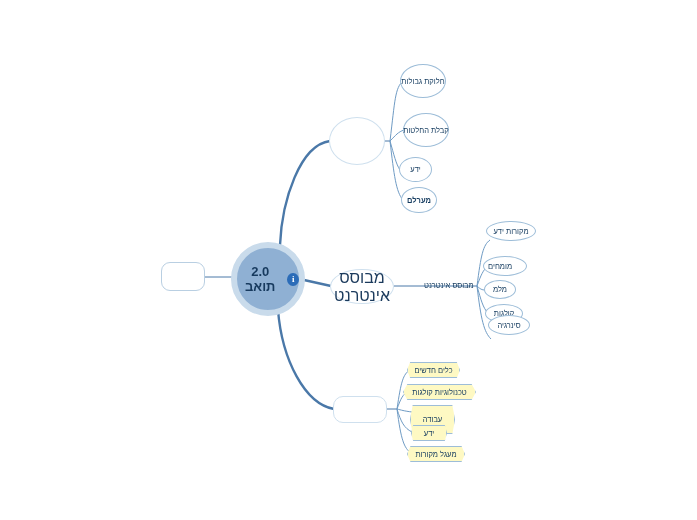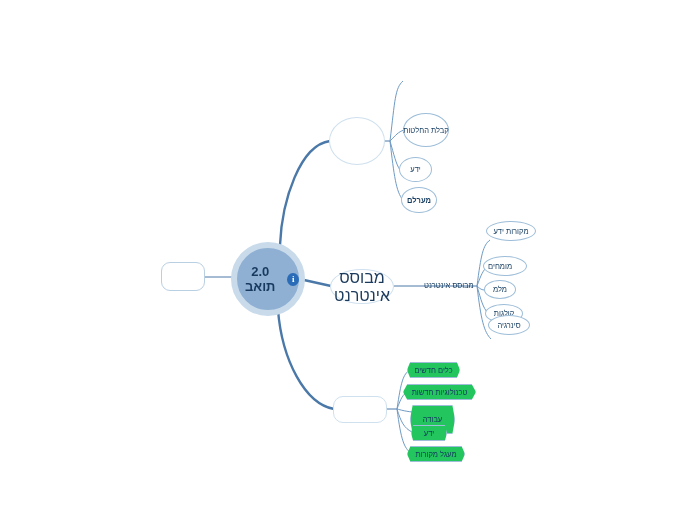--- a/index.html
+++ b/index.html
@@ -90,21 +90,21 @@
     background: #ffffff;
     border: 1px solid #9dbdd8;
     border-radius: 50%;
     font-size: 7.5px;
     color: #133a5e;
     padding: 0 4px;
     white-space: nowrap;
   }
   
   .leaf-hex {
-    background: #22c55e;
+    background: #fef9c3;
     border: 1px solid #9dbdd8;
     font-size: 7.5px;
     color: #133a5e;
     white-space: nowrap;
     border-radius: 2px;
     clip-path: polygon(6% 0, 94% 0, 100% 50%, 94% 100%, 6% 100%, 0 50%);
   }
   .branch-label {
     position: absolute;
     font-size: 7.5px;
@@ -157,20 +157,23 @@
     <span class="central-inner">
       <span class="info-badge">i</span>
       <span>2.0 תואב</span>
     </span>
   </div>
 
   <div class="node node-ellipse" style="left:329px; top:117px; width:56px; height:48px;">
     <span></span>
   </div>
 
+  <div class="node leaf" style="left:400px; top:64px; width:46px; height:34px;">
+    <span>חלוקת גבולות</span>
+  </div>
   <div class="node leaf" style="left:403px; top:113px; width:46px; height:34px;">
     <span>קבלת החלטות</span>
   </div>
   <div class="node leaf" style="left:399px; top:157px; width:33px; height:25px;">
     <span>ידע</span>
   </div>
   <div class="node leaf" style="left:401px; top:187px; width:36px; height:26px;font-weight:bold;">
     <span>מערלם</span>
   </div>
 
@@ -196,21 +199,21 @@
   </div>
 
   <div class="node node-round-rect" style="left:333px; top:396px; width:54px; height:27px;">
     <span></span>
   </div>
 
   <div class="node leaf-hex" style="left:407px; top:362px; width:53px; height:16px;">
     <span>כלים חדשים</span>
   </div>
   <div class="node leaf-hex" style="left:403px; top:384px; width:73px; height:16px;">
-    <span>טכנולוגיות חדשות</span>
+    <span>טכנולוגיות קולגות</span>
   </div>
   <div class="node leaf-hex" style="left:410px; top:405px; width:45px; height:29px;">
     <span>עבודה</span>
   </div>
   <div class="node leaf-hex" style="left:411px; top:425px; width:36px; height:16px;">
     <span>ידע</span>
   </div>
   <div class="node leaf-hex" style="left:407px; top:446px; width:58px; height:16px;">
     <span>מעגל מקורות</span>
   </div>

